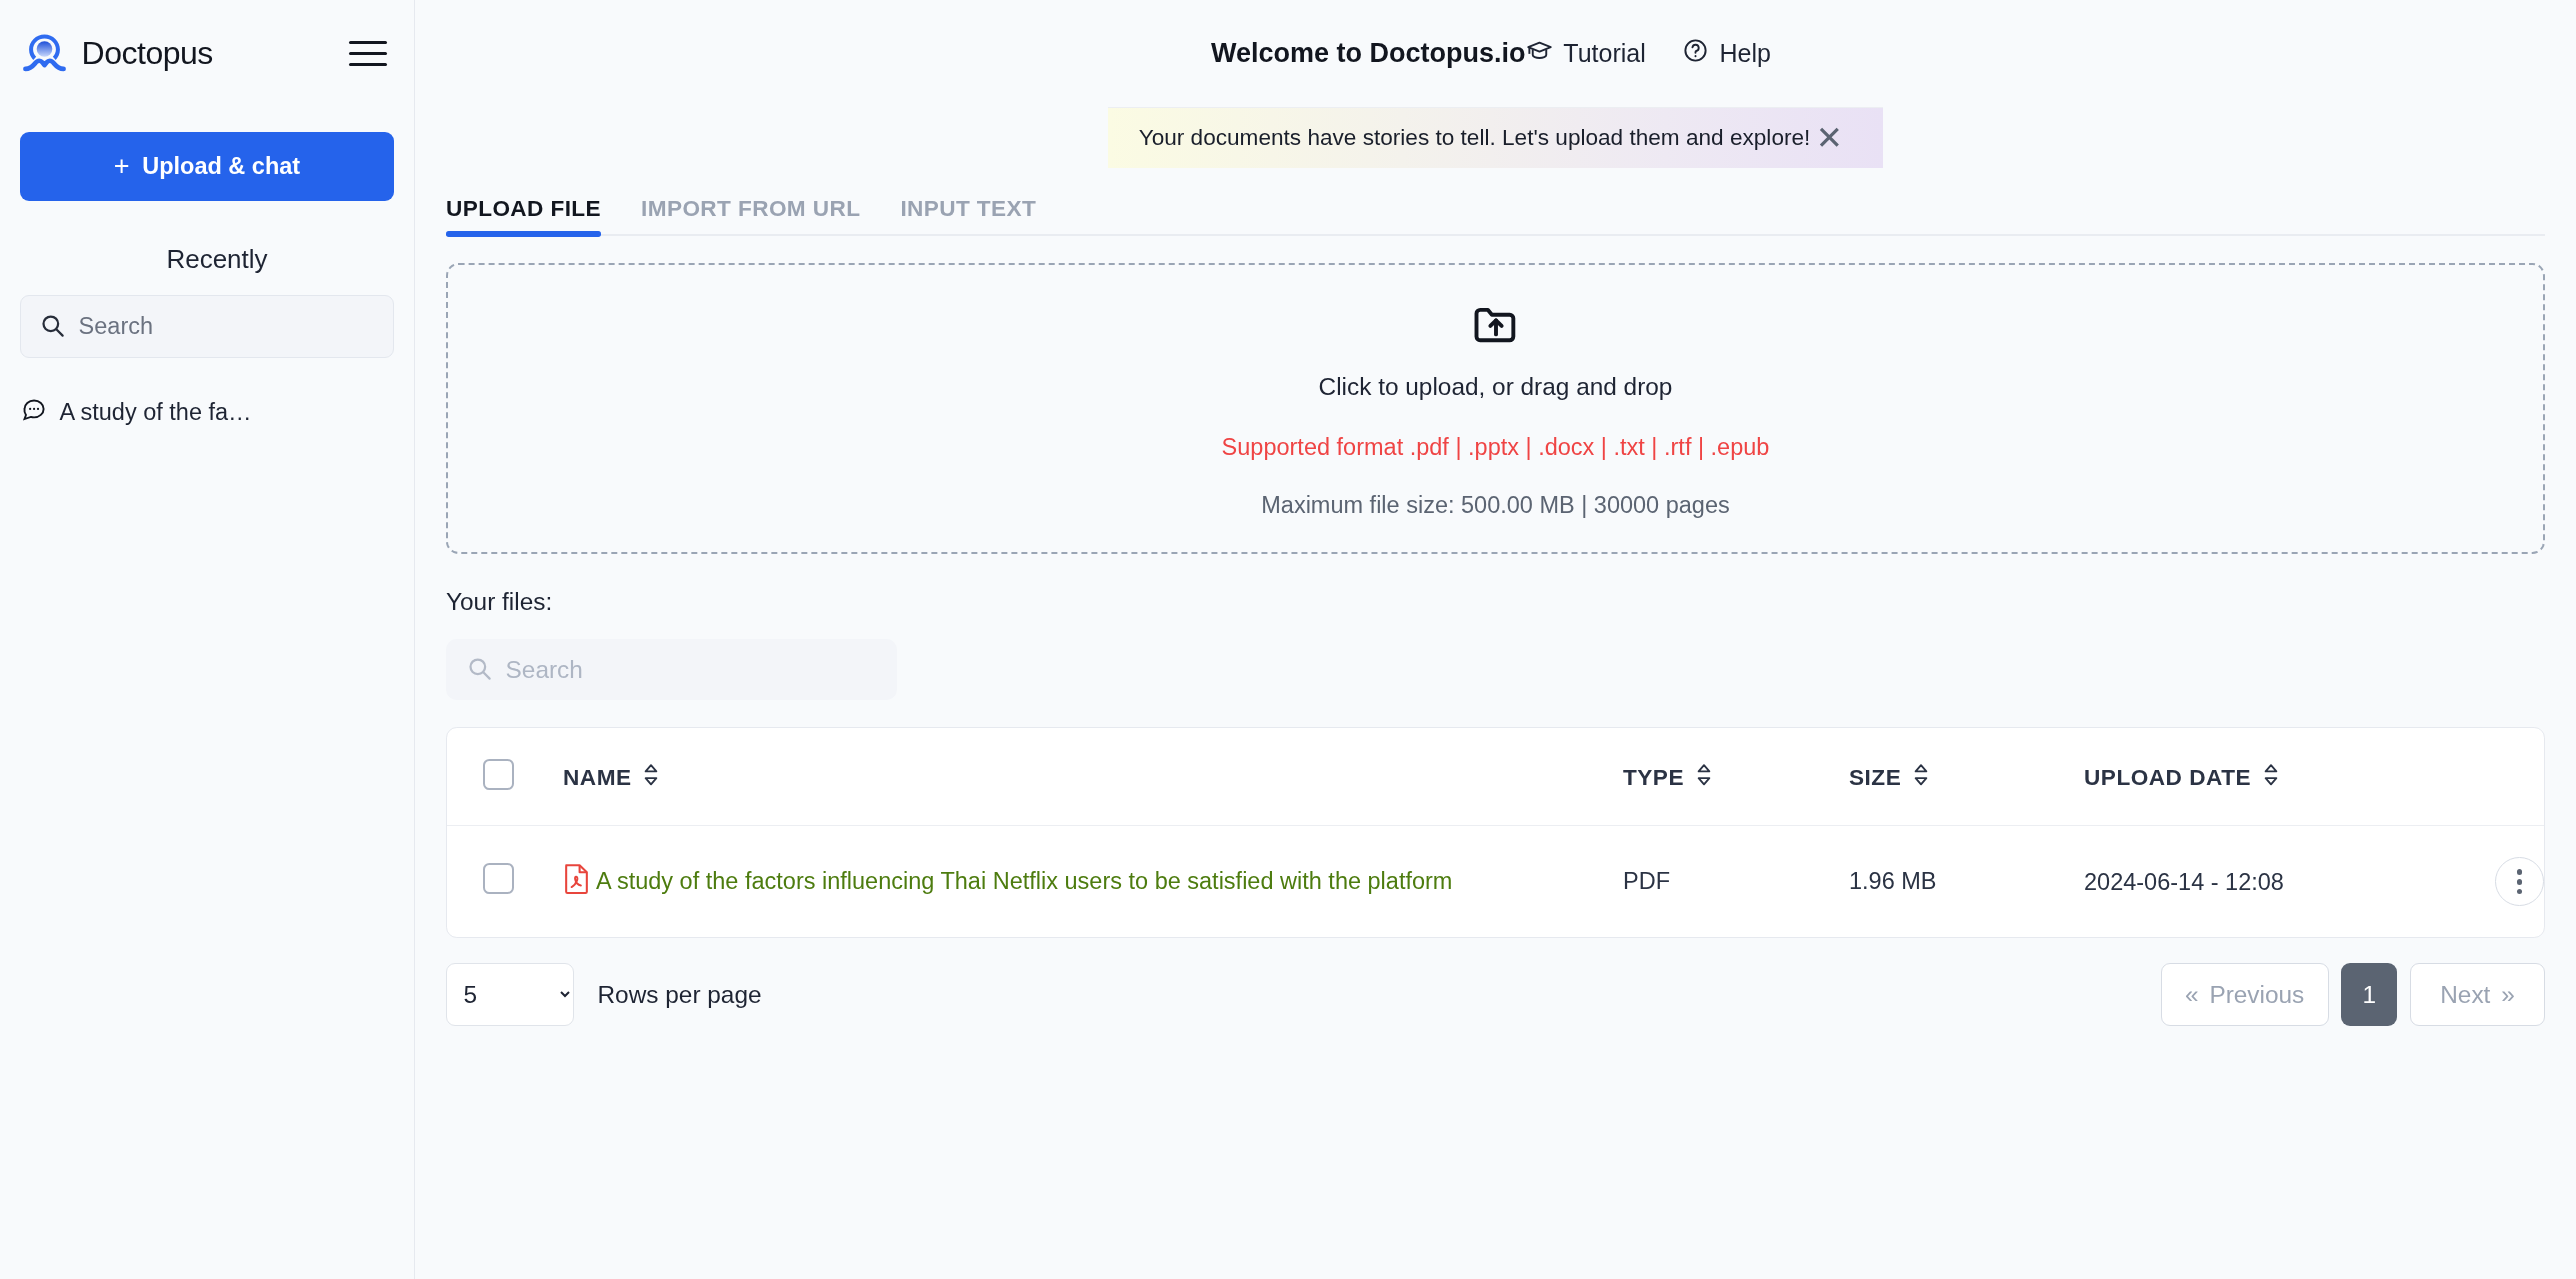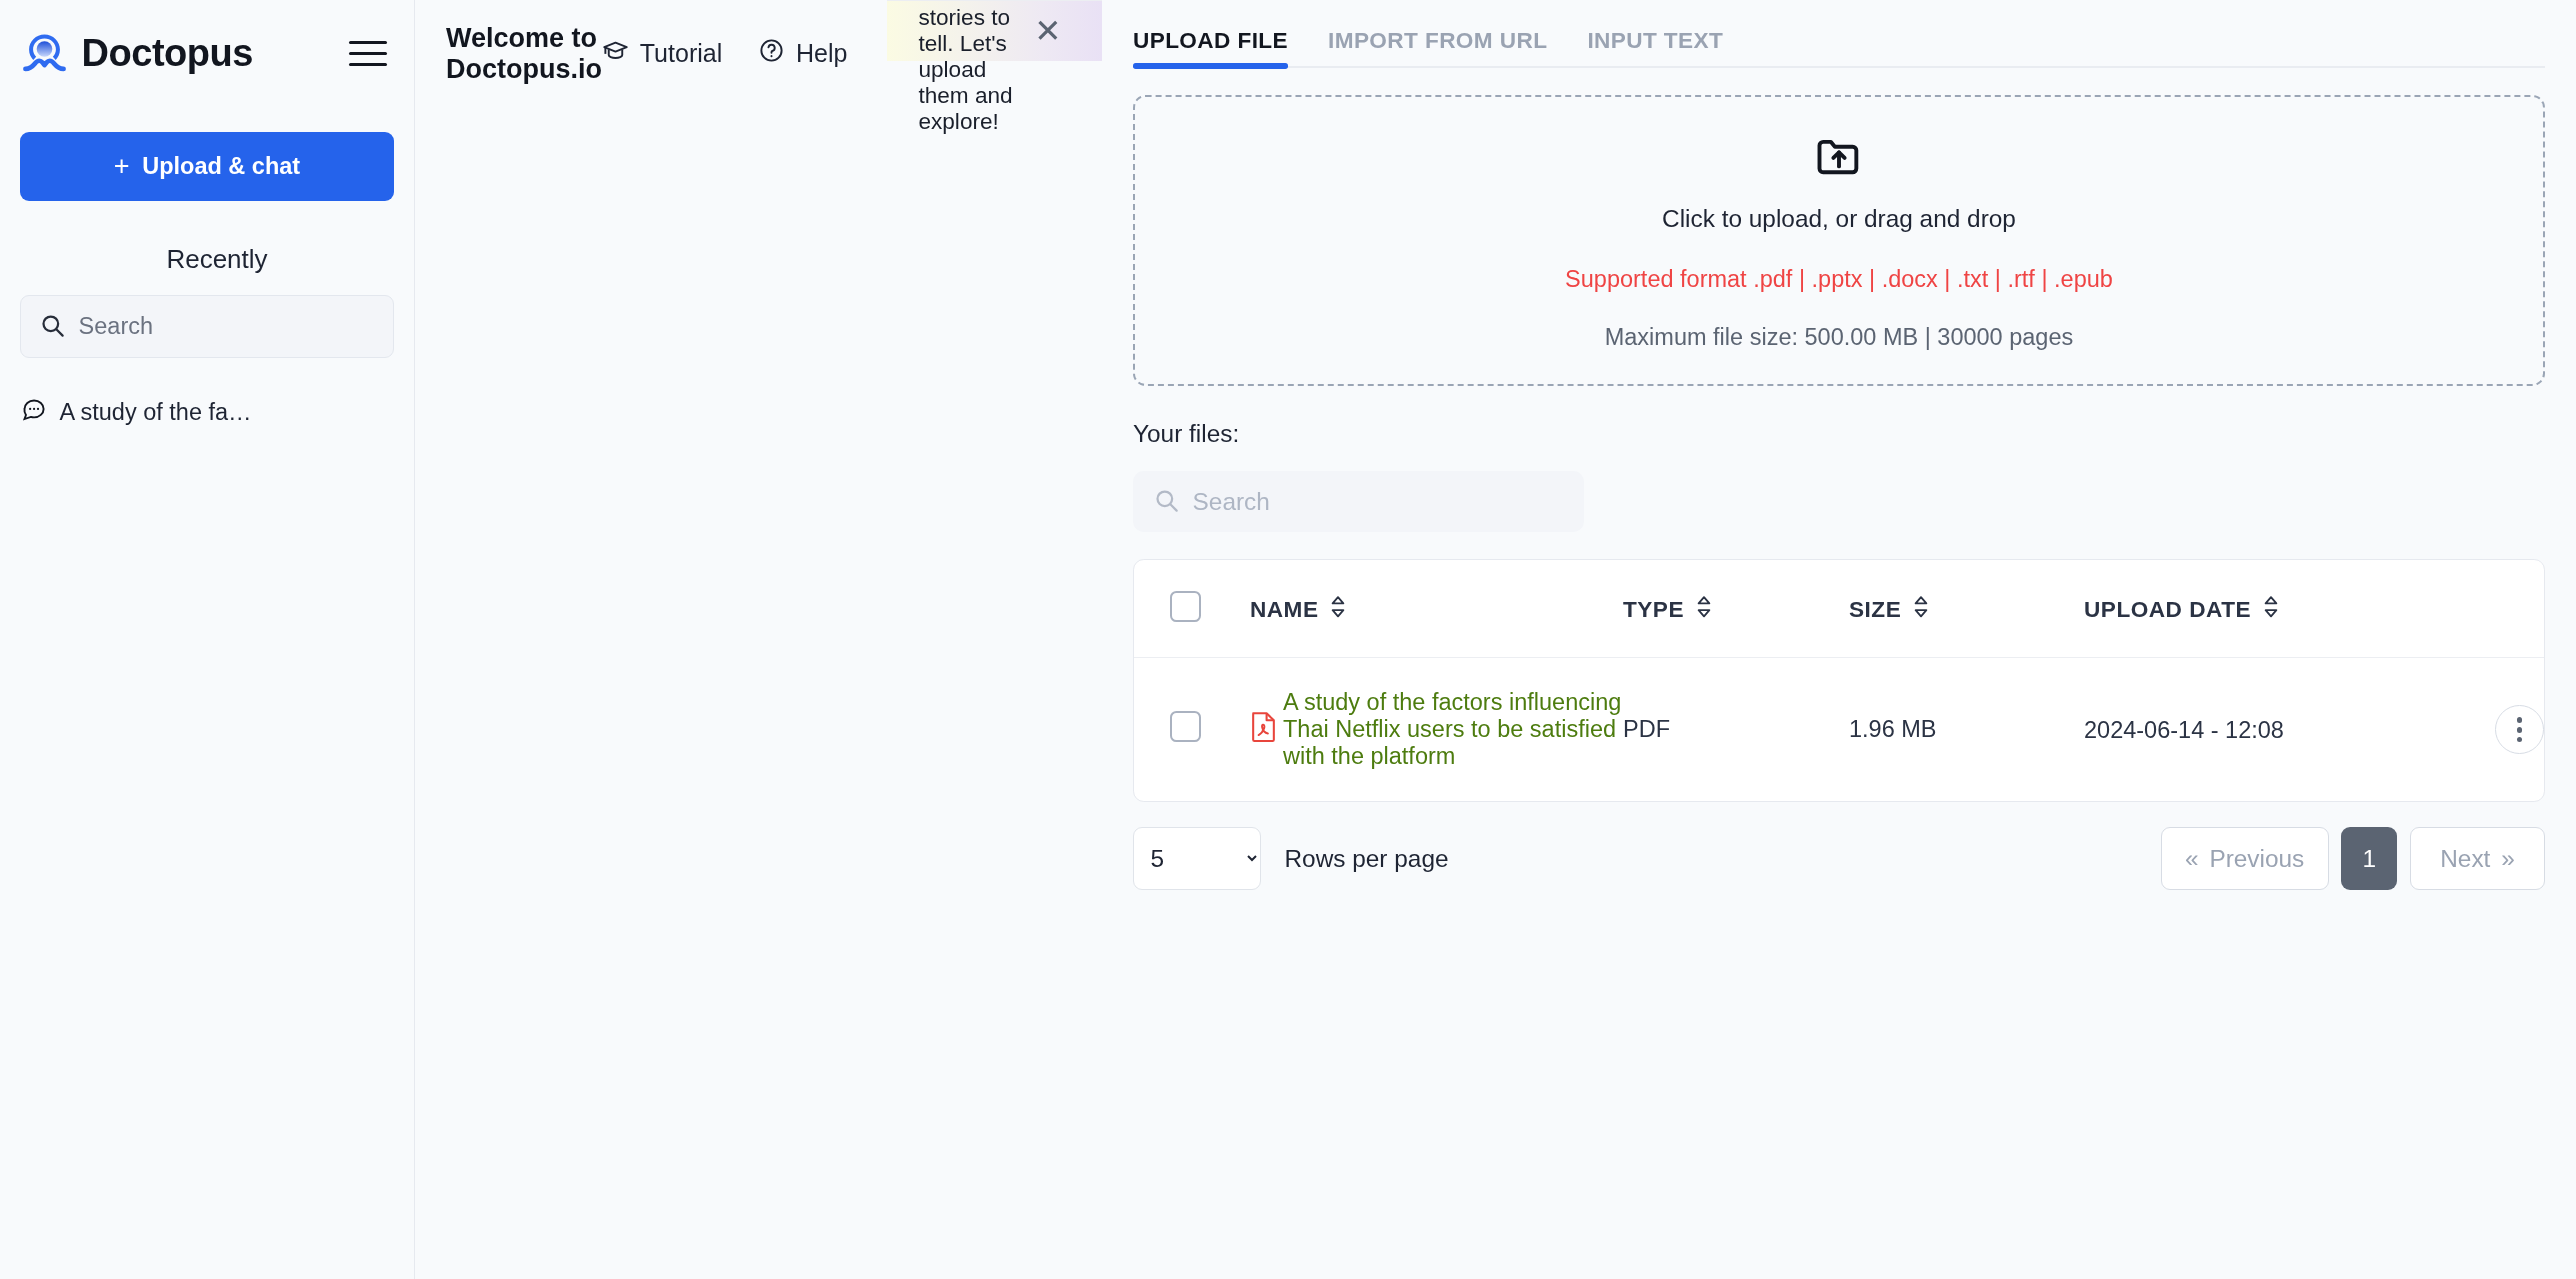--- a/index.html
+++ b/index.html
@@ -21,21 +21,21 @@
     flex: 0 0 415px;
   }
   .brand-row {
     height: 107px;
     display: flex; align-items: center;
     padding: 0 27px 0 20px;
     gap: 12.6px;
   }
   .logo-mark { width: 49px; height: 49px; flex: 0 0 49px; }
   .brand-name {
-    font-size: 38px; font-weight: 700; letter-spacing: -0.5px;
+    font-size: 32px; font-weight: 400; letter-spacing: -0.5px;
     color: #12161f; white-space: nowrap;
   }
   .hamburger {
     margin-left: auto; width: 38px; height: 31px;
     display: flex; flex-direction: column; justify-content: space-between;
     padding: 2.7px 0; cursor: pointer;
   }
   .hamburger span { display: block; height: 3.6px; background: #12161f; border-radius: 1.8px; }
 
   .upload-chat-btn {
@@ -72,21 +72,21 @@
   .side-search input::placeholder { color: #6b7280; }
 
   .recent-item {
     margin: 38px 20px 0 20px;
     display: flex; align-items: center; gap: 12.6px;
     font-size: 23.5px; color: #1e2433;
     cursor: pointer; white-space: nowrap;
   }
 
   
-  .main { flex: 1; min-width: 0; display: flex; flex-direction: row; background: #f8fafc; }
+  .main { flex: 1; min-width: 0; display: flex; flex-direction: column; background: #f8fafc; align-items: center; }
 
   .topbar {
     height: 107px; flex: 0 0 107px;
     display: flex; align-items: center;
     padding: 0 40px 0 31px;
   }
   .page-title { font-size: 27px; font-weight: 700; color: #12161f; }
   .top-actions { margin-left: auto; display: flex; align-items: center; gap: 36px; }
   .top-action {
     display: flex; align-items: center; gap: 10.8px;

